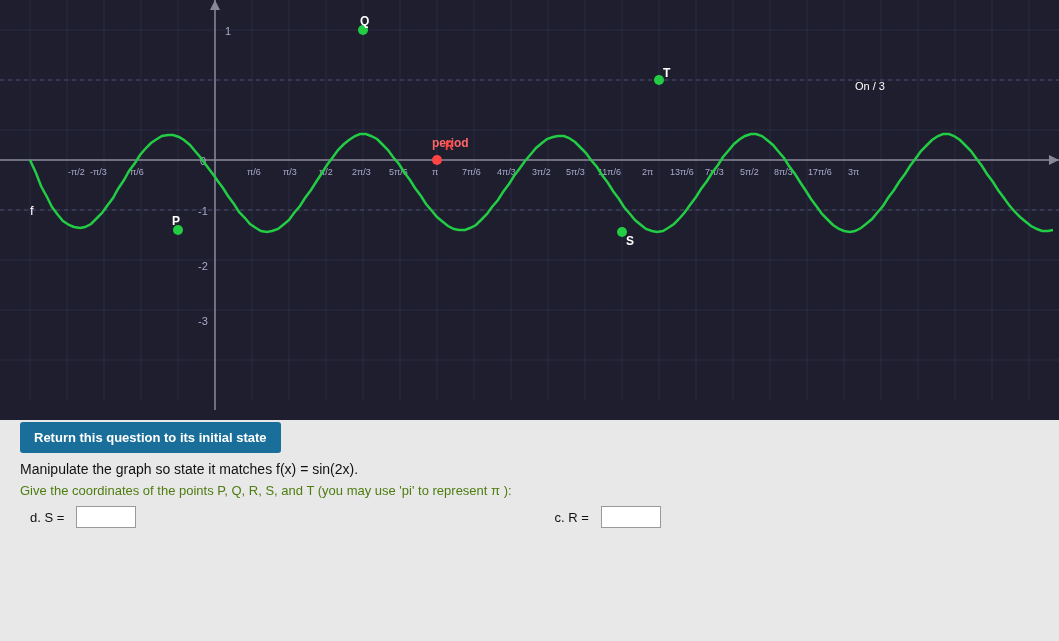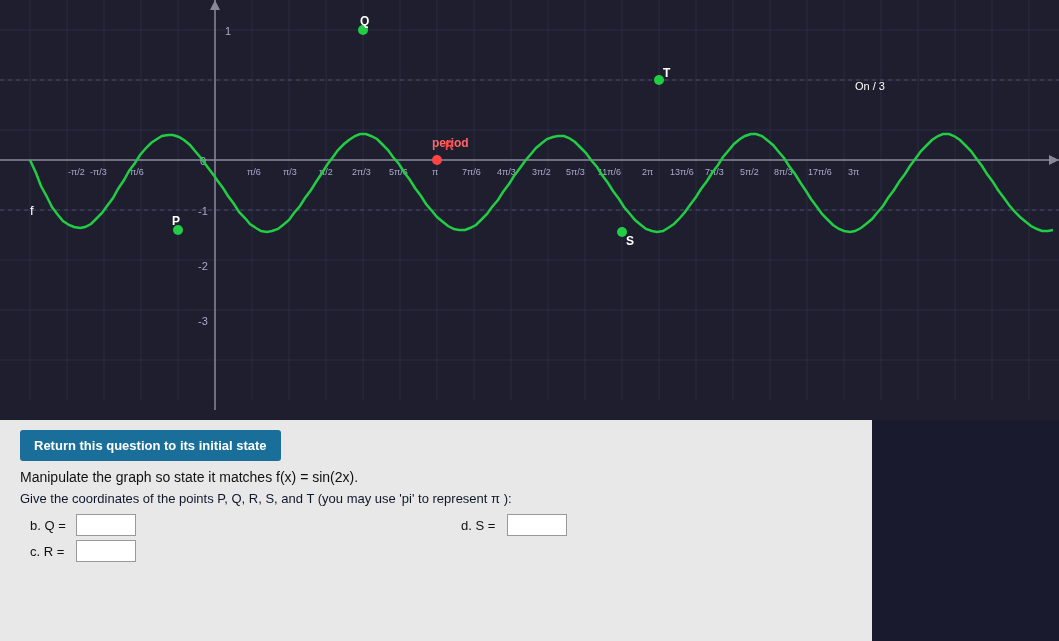--- a/index.html
+++ b/index.html
@@ -20,23 +20,23 @@
       overflow: hidden;
     }
 
     .graph-svg {
       width: 100%;
       height: 100%;
     }
 
     .bottom-panel {
       background: #e8e8e8;
-      width: 872px;
+      width: 1059px;
       height: 221px;
-      padding: 10px 20px;
+      padding: 2px 20px;
       position: relative;
     }
 
     .return-button {
       background: #1a6e9a;
       color: white;
       border: none;
       padding: 8px 14px;
       font-size: 13px;
       font-weight: bold;
@@ -48,21 +48,21 @@
 
     .instruction-text {
       font-size: 14px;
       margin-bottom: 6px;
       color: #111;
     }
 
     .coordinates-text {
       font-size: 13px;
       margin-bottom: 8px;
-      color: #0f172a;
+      color: #4d7c0f;
     }
 
     .inputs-grid {
       display: grid;
       grid-template-columns: 1fr 1fr;
       gap: 4px 40px;
       margin-left: 10px;
     }
 
     .input-row {
@@ -397,24 +397,20 @@
   <div class="instruction-text">
     <span>Manipulate the graph so state it matches f(x) = sin(2x).</span>
   </div>
   
   <div class="coordinates-text">
     <span>Give the coordinates of the points P, Q, R, S, and T (you may use 'pi' to represent π ):</span>
   </div>
 
   <div class="inputs-grid">
     <div class="input-row">
-      <span class="label-text">b. Q =</span>
-      <input type="text" value="" style="">
-    </div>
-    <div class="input-row">
       <span class="label-text">d. S =</span>
       <input type="text" value="" style="">
     </div>
     <div class="input-row">
       <span class="label-text">c. R =</span>
       <input type="text" value="" style="">
     </div>
   </div>
 </div>
 

